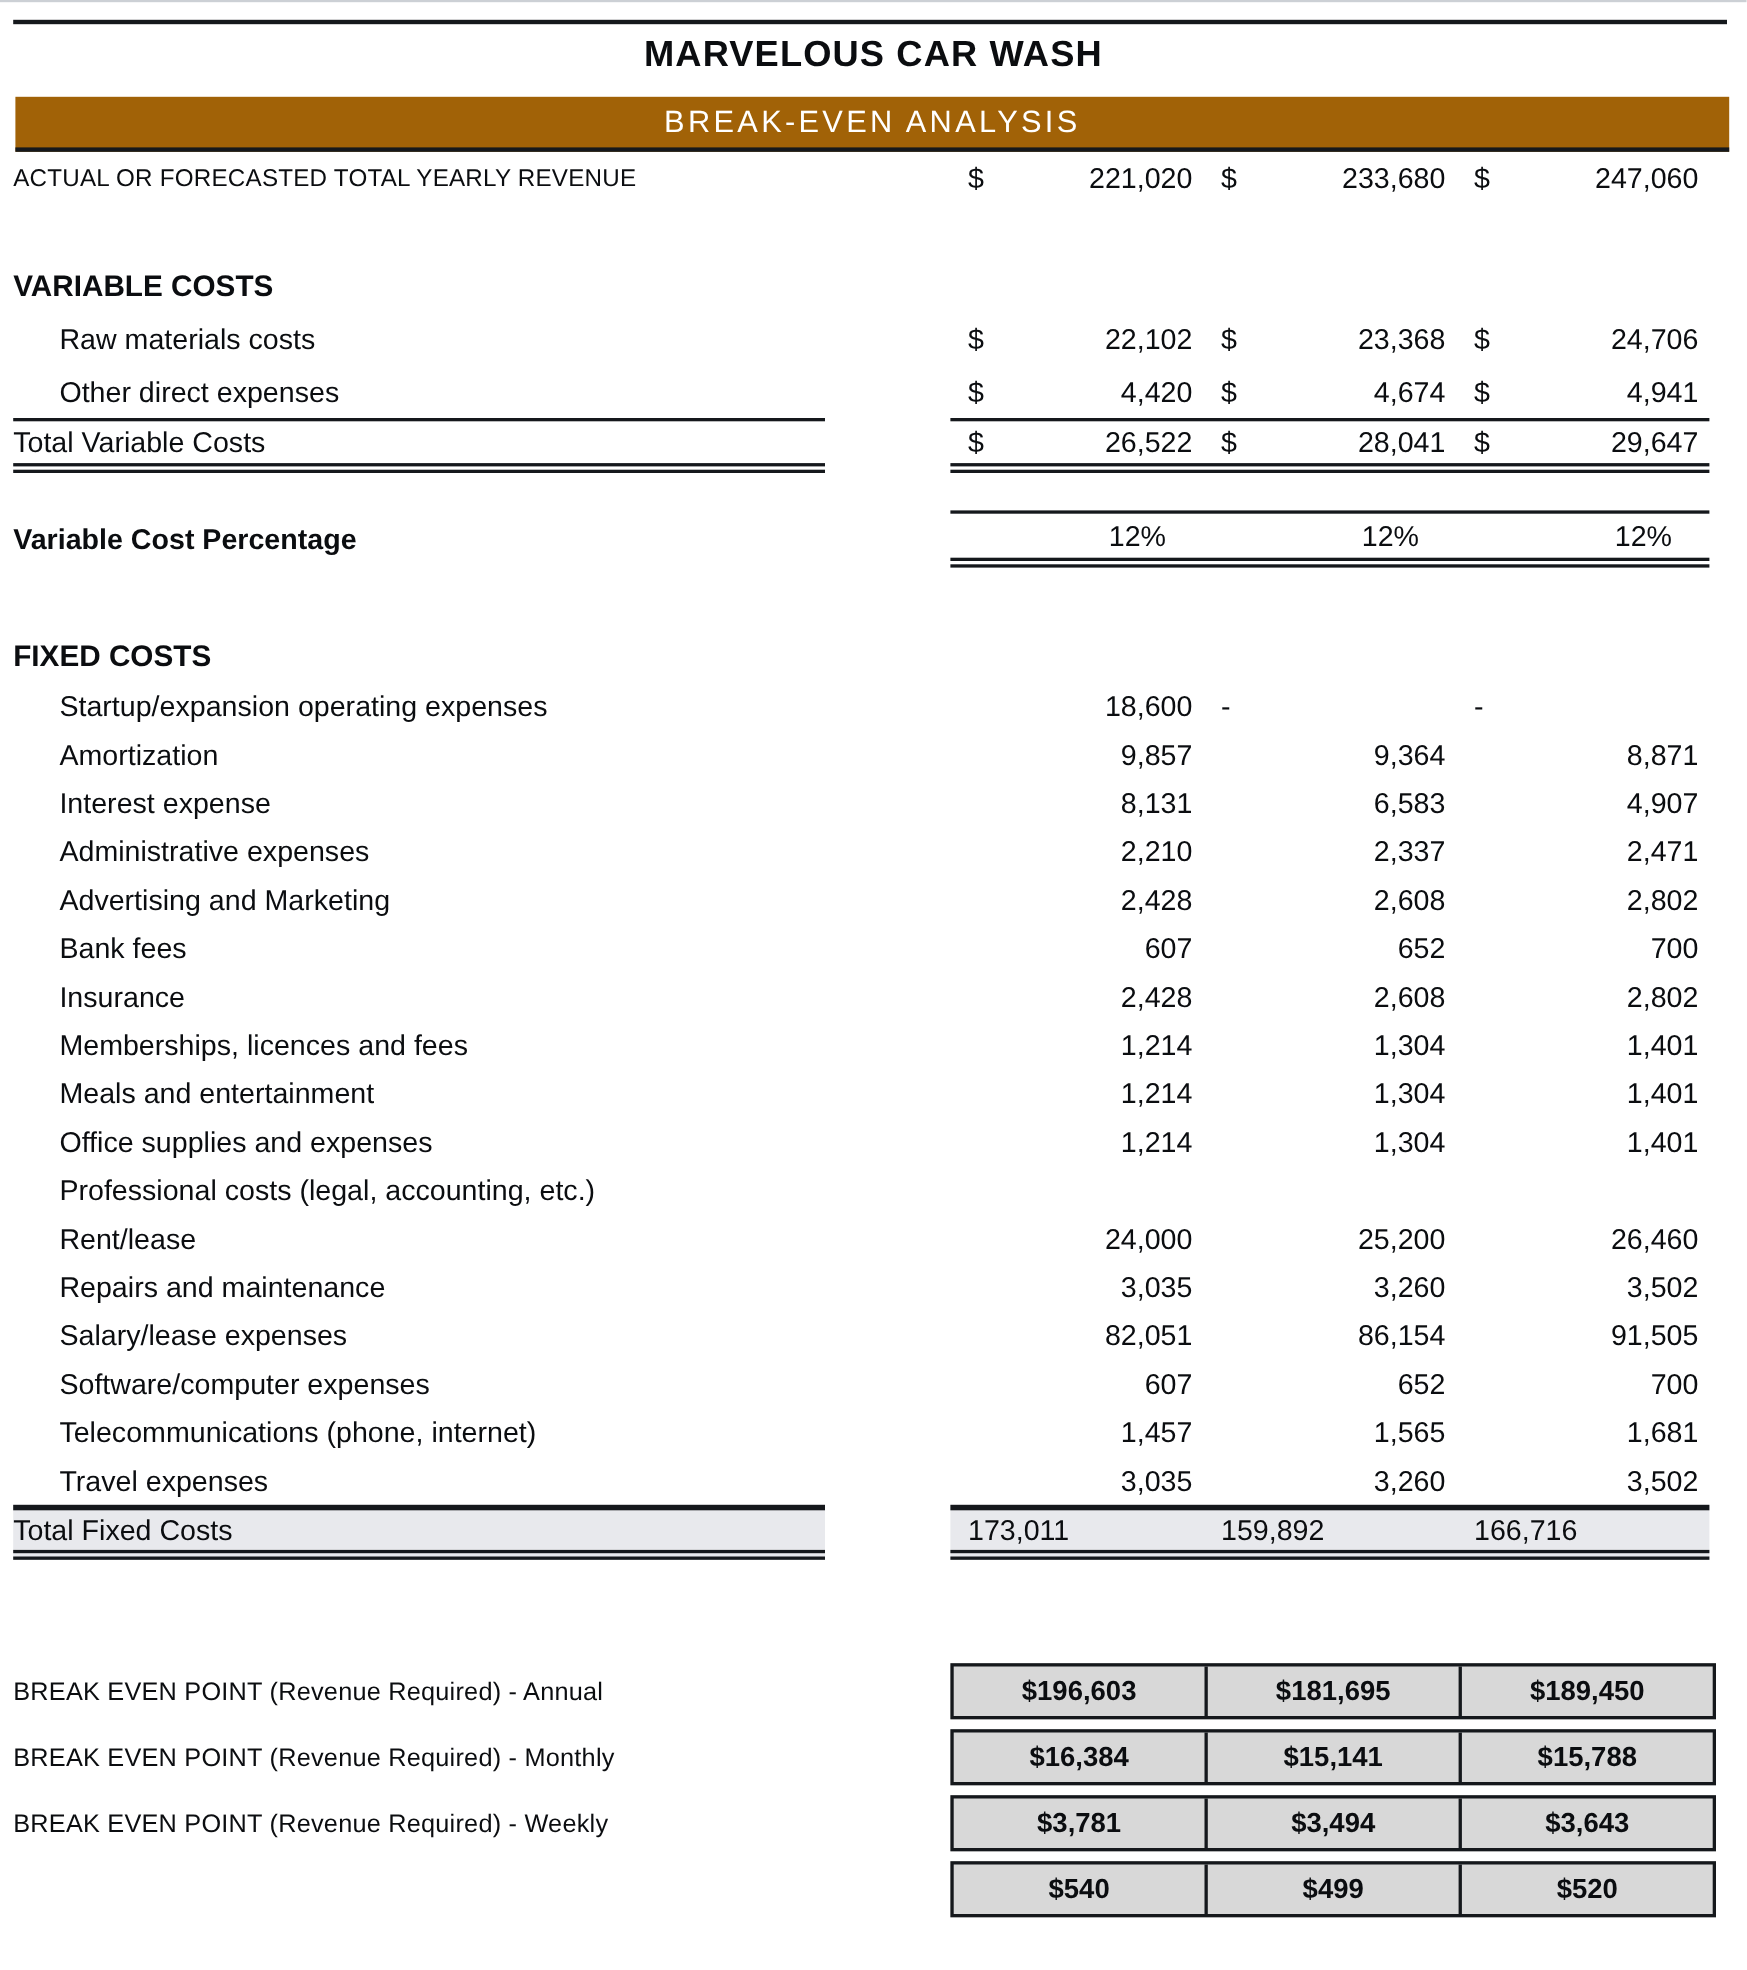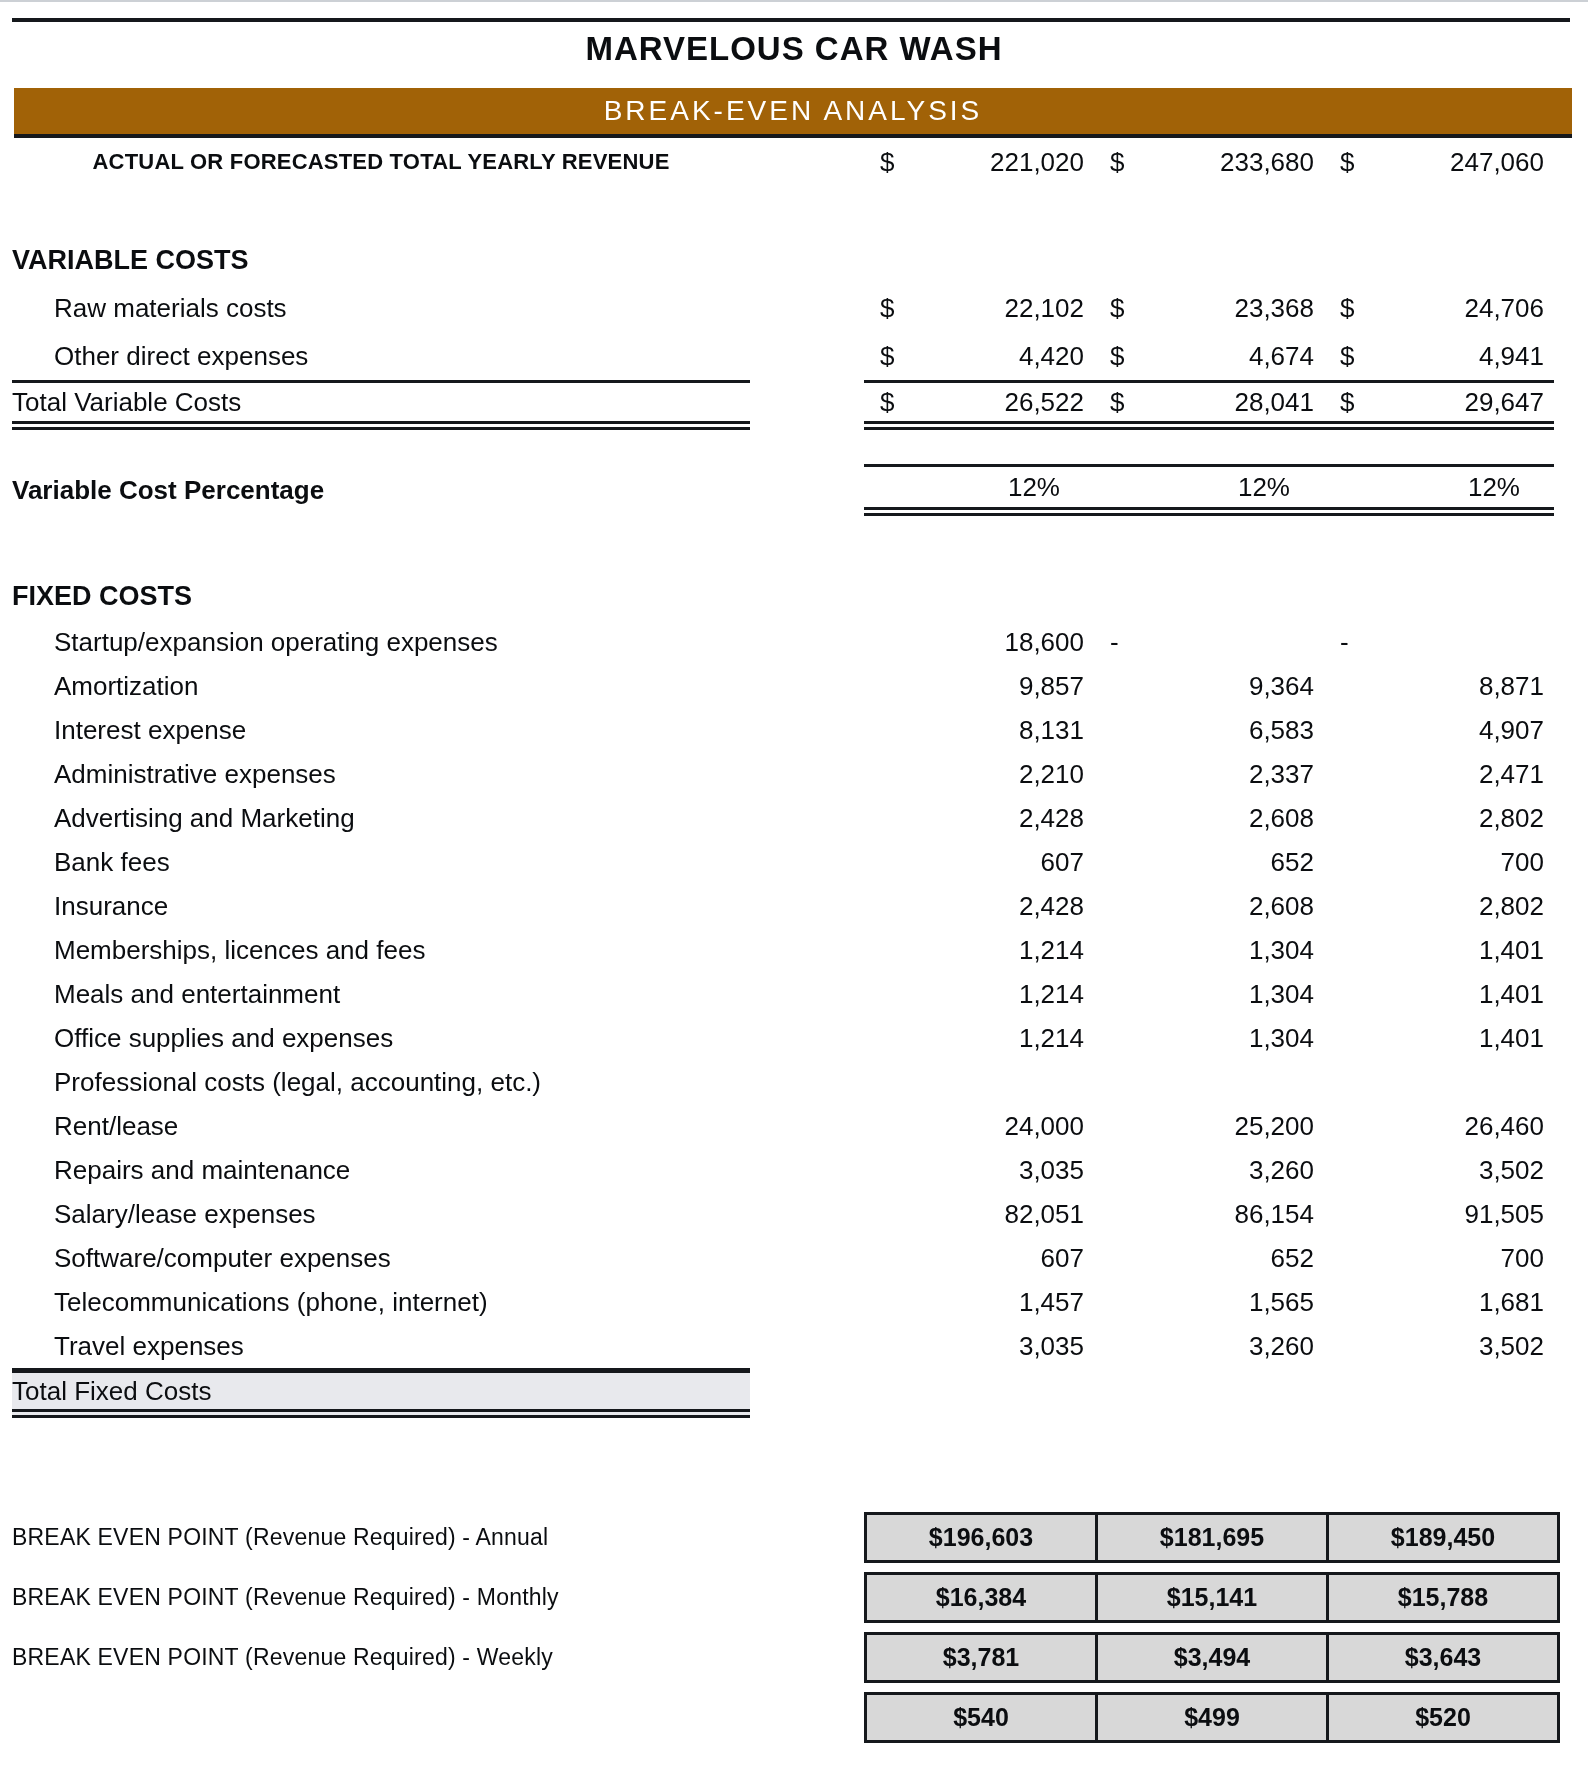--- a/index.html
+++ b/index.html
@@ -43,21 +43,21 @@
     padding:0 10px 0 16px;
     font-size:26px;
   }
   .val{text-align:right;}
 
   .hdr-row{height:42px;margin-top:8px;}
   .hdr-row .ncell{justify-content:center;font-weight:700;font-size:27px;}
   .hdr-row .seg.nums{border-bottom:4px solid #15181c;}
 
   .revenue-row{height:48px;}
-  .revenue-row .seg.lbl{font-weight:700;font-size:22px;letter-spacing:.2px;justify-content:center;}
+  .revenue-row .seg.lbl{font-weight:400;font-size:22px;letter-spacing:.2px;}
 
   .sec-head{
     margin-left:12px;height:48px;display:flex;align-items:center;
     font-weight:700;font-size:27px;
   }
   .spacer-a{height:50px;}
   .spacer-b{height:34px;}
   .spacer-c{height:56px;}
   .spacer-d{height:46px;}
 
@@ -563,20 +563,31 @@
         </div>
       </div>
 
     </div>
 
   <div class="row total-row">
     <div class="seg lbl shade bt-thick bb-double">
         <span>Total Fixed Costs</span>
       </div>
     <div class="seg gap"></div>
+    <div class="seg nums shade bt-thick bb-double">
+      <div class="ncell">
+          <span class="val">173,011</span>
+        </div>
+      <div class="ncell">
+          <span class="val">159,892</span>
+        </div>
+      <div class="ncell">
+          <span class="val">166,716</span>
+        </div>
+    </div>
   </div>
 
   <div class="spacer-d"></div>
 
   <div class="be-section">
 
       <div class="be-row">
         <div class="be-label">
           <span>BREAK EVEN POINT (Revenue Required) - Annual</span>
         </div>

